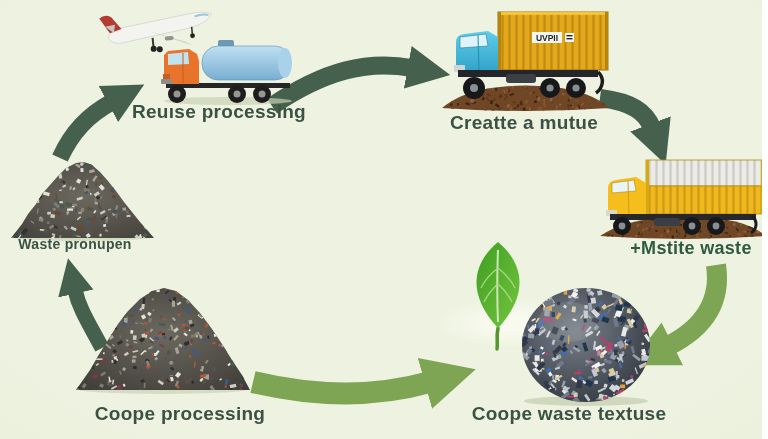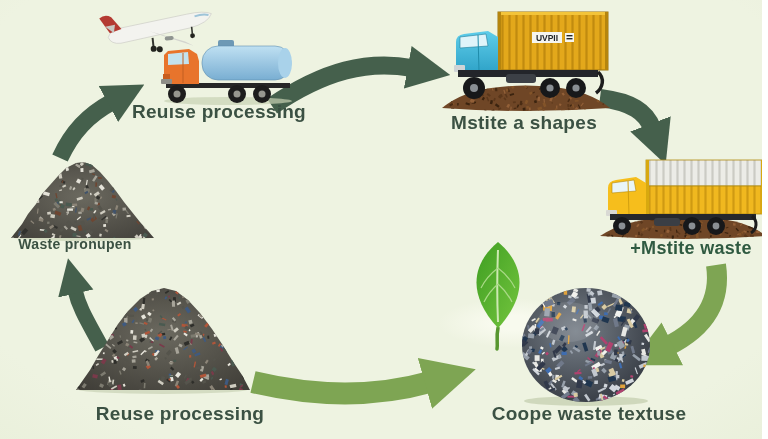--- a/index.html
+++ b/index.html
@@ -1355,19 +1355,19 @@
         <rect x="21.7" y="99.4" width="3.5" height="2.7" fill="#70798a" transform="rotate(12 21.7 99.4)"></rect>
         <rect x="31.1" y="34.5" width="6.1" height="3.1" fill="#b0426f" transform="rotate(175 31.1 34.5)"></rect>
         <rect x="98.0" y="18.4" width="7.0" height="5.7" fill="#20364f" transform="rotate(10 98.0 18.4)"></rect>
         <rect x="111.4" y="32.4" width="9.4" height="3.0" fill="#d9cba3" transform="rotate(63 111.4 32.4)"></rect>
         <rect x="48.7" y="65.7" width="3.3" height="5.2" fill="#3f6db0" transform="rotate(89 48.7 65.7)"></rect>
       </g>
     <ellipse cx="50" cy="36" rx="30" ry="20" fill="#ffffff" opacity="0.10"></ellipse>
   </svg>
 
   <div class="label" style="left:219px;top:112px">Reuıse processing</div>
-  <div class="label" style="left:524px;top:123px">Mstite a shapes</div>
+  <div class="label" style="left:524px;top:123px">Creatte a mutue</div>
   <div class="label" style="left:75px;top:244px;font-size:14px">Waste pronupen</div>
   <div class="label" style="left:691px;top:248px;font-size:18px;color:#2f5a41">+Mstite waste</div>
-  <div class="label" style="left:180px;top:414px">Reuse processing</div>
-  <div class="label" style="left:589px;top:414px">Coope waste textuse</div>
+  <div class="label" style="left:180px;top:414px">Coope processing</div>
+  <div class="label" style="left:569px;top:414px">Coope waste textuse</div>
 
 </div>
 
 </body></html>

